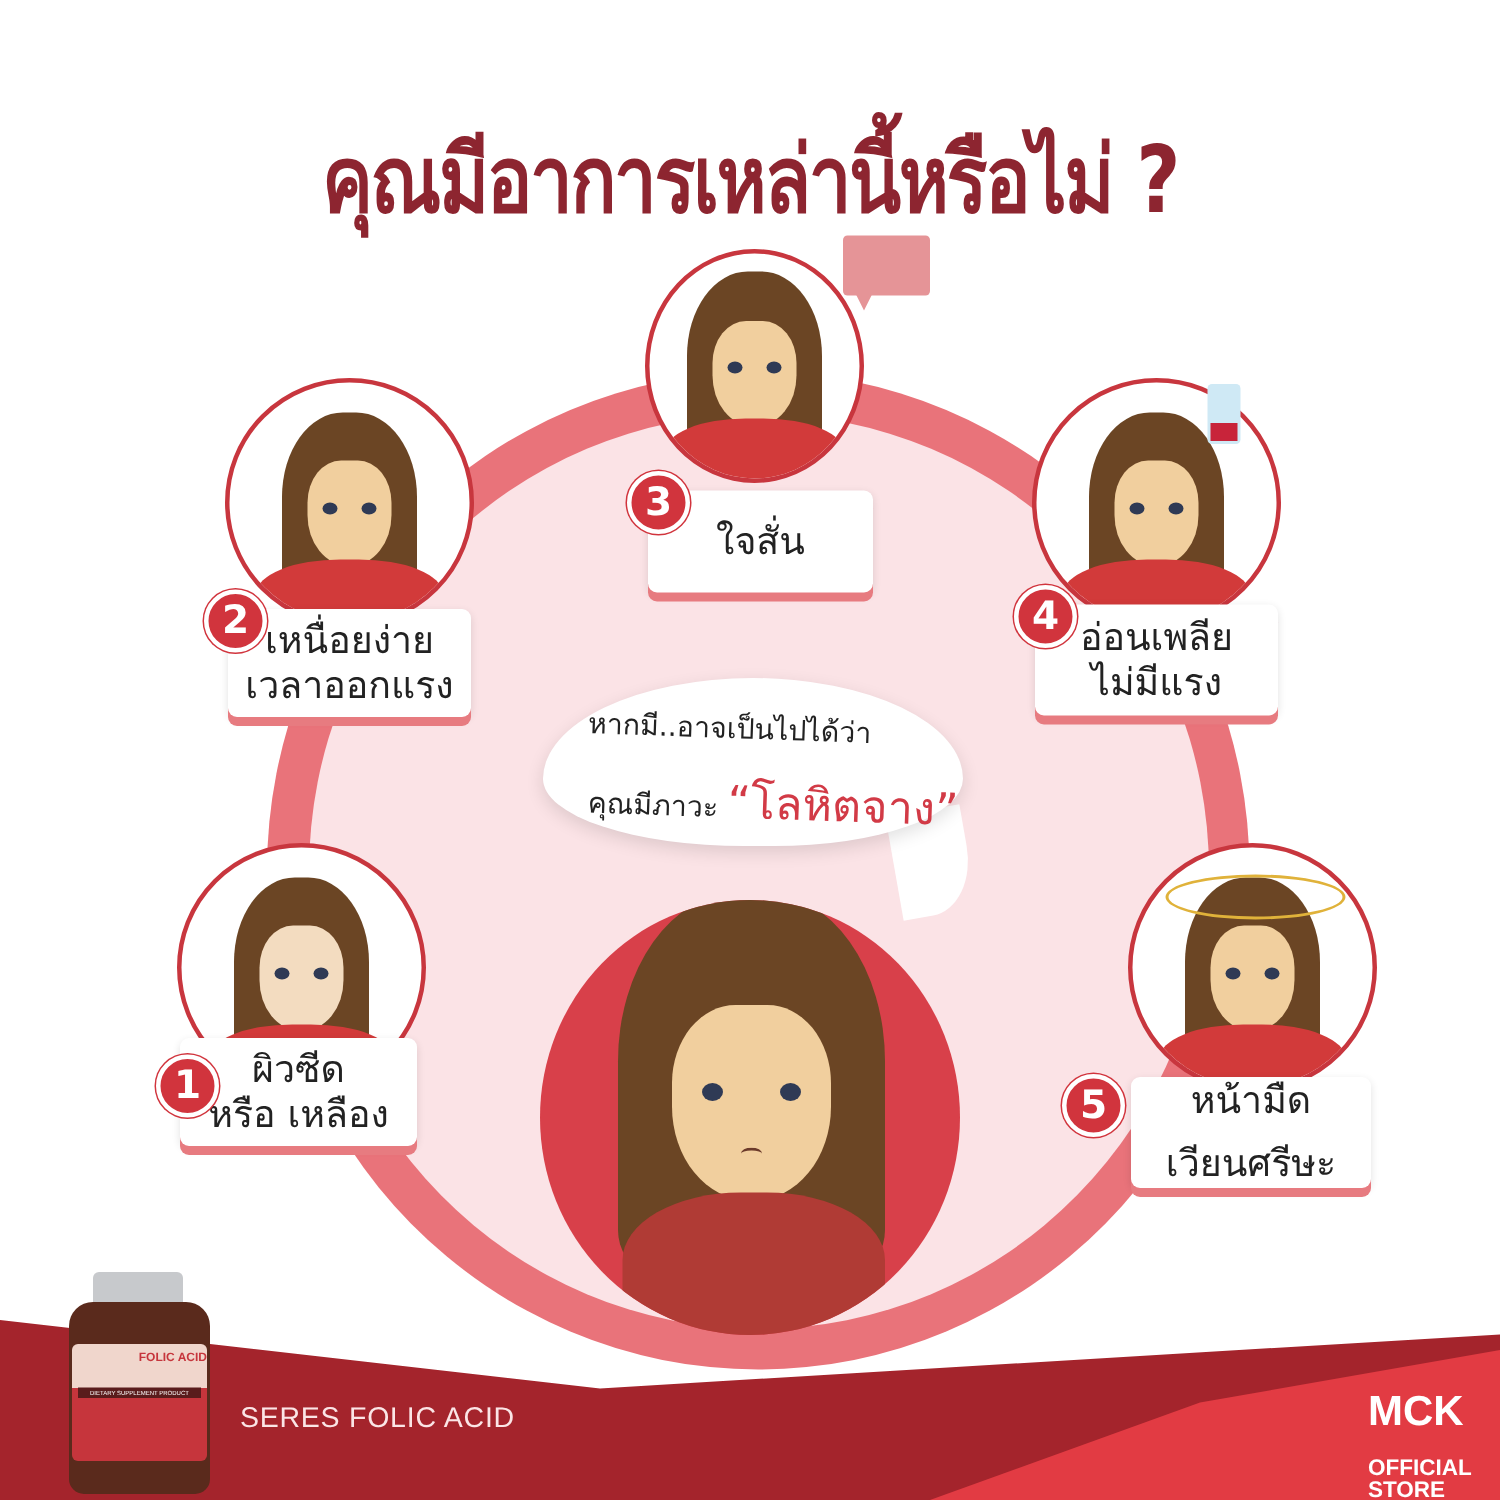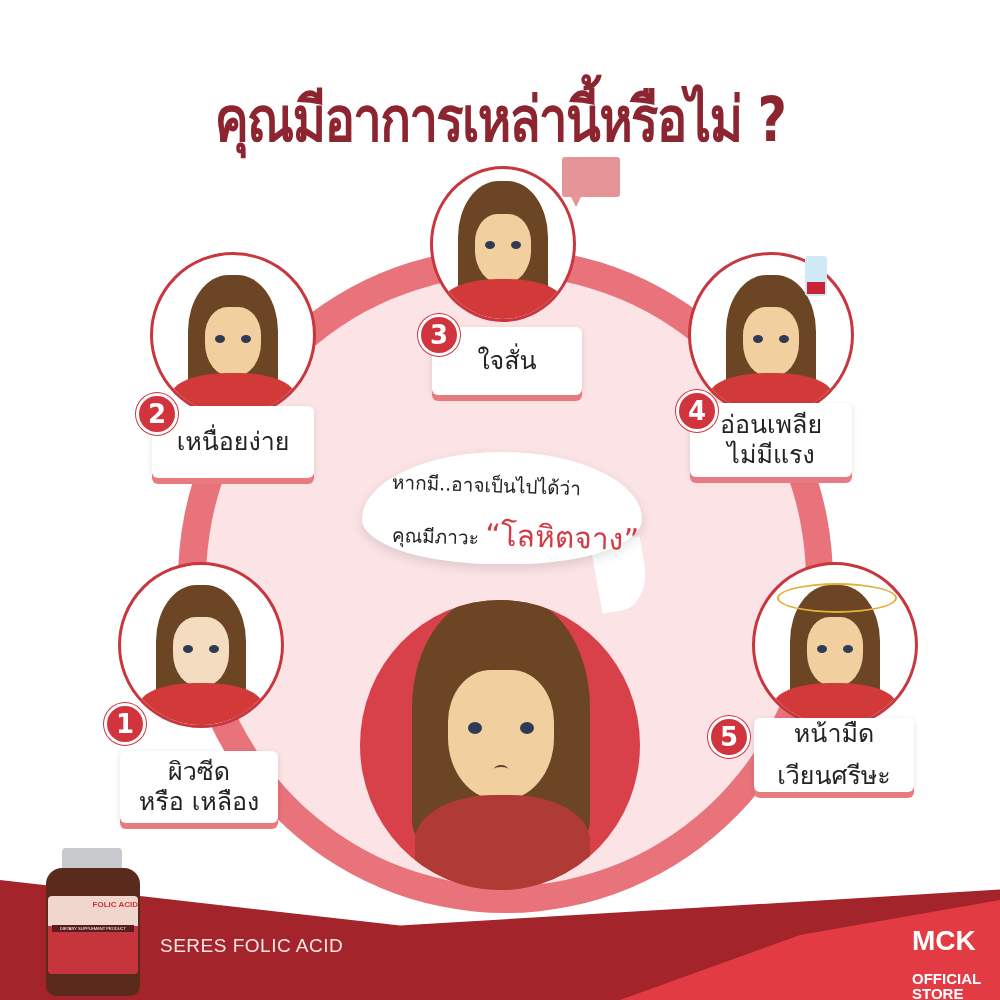--- a/index.html
+++ b/index.html
@@ -78,20 +78,21 @@
 
 <div class="avatar" style="left:150px;top:252px;width:160px;height:160px;">
   <div class="face-hair" style="left:35px;top:20px;width:90px;height:125px;"></div>
   <div class="face" style="left:52px;top:52px;width:56px;height:70px;"></div>
   <div class="eye" style="left:62px;top:80px;"></div>
   <div class="eye" style="left:88px;top:80px;"></div>
   <div class="shirt" style="left:18px;top:118px;width:124px;height:50px;"></div>
 </div>
 <div class="label-box" style="left:152px;top:406px;width:162px;height:72px;">
   <span>เหนื่อยง่าย</span>
+  <span>เวลาออกแรง</span>
 </div>
 <div class="num" style="left:136px;top:393px;">2</div>
 
 <div class="avatar" style="left:688px;top:252px;width:160px;height:160px;">
   <div class="face-hair" style="left:35px;top:20px;width:90px;height:125px;"></div>
   <div class="face" style="left:52px;top:52px;width:56px;height:70px;"></div>
   <div class="eye" style="left:62px;top:80px;"></div>
   <div class="eye" style="left:88px;top:80px;"></div>
   <div class="shirt" style="left:18px;top:118px;width:124px;height:50px;"></div>
 </div>
@@ -104,21 +105,21 @@
 </div>
 <div class="num" style="left:676px;top:390px;">4</div>
 
 <div class="avatar" style="left:118px;top:562px;width:160px;height:160px;">
   <div class="face-hair" style="left:35px;top:20px;width:90px;height:125px;"></div>
   <div class="face" style="left:52px;top:52px;width:56px;height:70px;background:#f3dcc0;"></div>
   <div class="eye" style="left:62px;top:80px;"></div>
   <div class="eye" style="left:88px;top:80px;"></div>
   <div class="shirt" style="left:18px;top:118px;width:124px;height:50px;"></div>
 </div>
-<div class="label-box" style="left:120px;top:751px;width:158px;height:72px;">
+<div class="label-box" style="left:120px;top:692px;width:158px;height:72px;">
   <span>ผิวซีด</span>
   <span>หรือ เหลือง</span>
 </div>
 <div class="num" style="left:104px;top:703px;">1</div>
 
 <div class="avatar" style="left:752px;top:562px;width:160px;height:160px;">
   <div class="face-hair" style="left:35px;top:20px;width:90px;height:125px;"></div>
   <div class="face" style="left:52px;top:52px;width:56px;height:70px;"></div>
   <div class="eye" style="left:62px;top:80px;"></div>
   <div class="eye" style="left:88px;top:80px;"></div>

